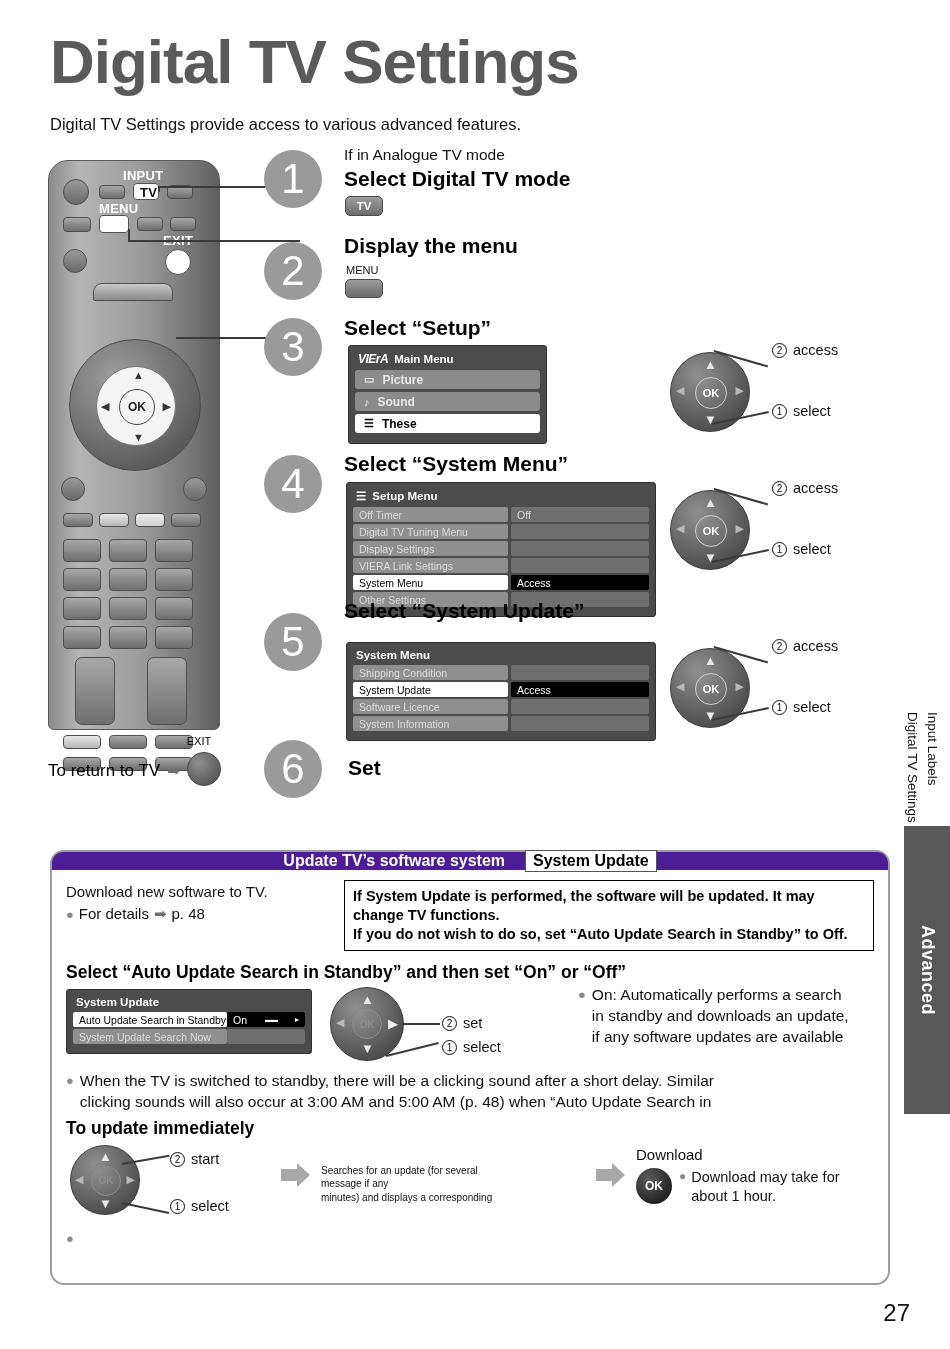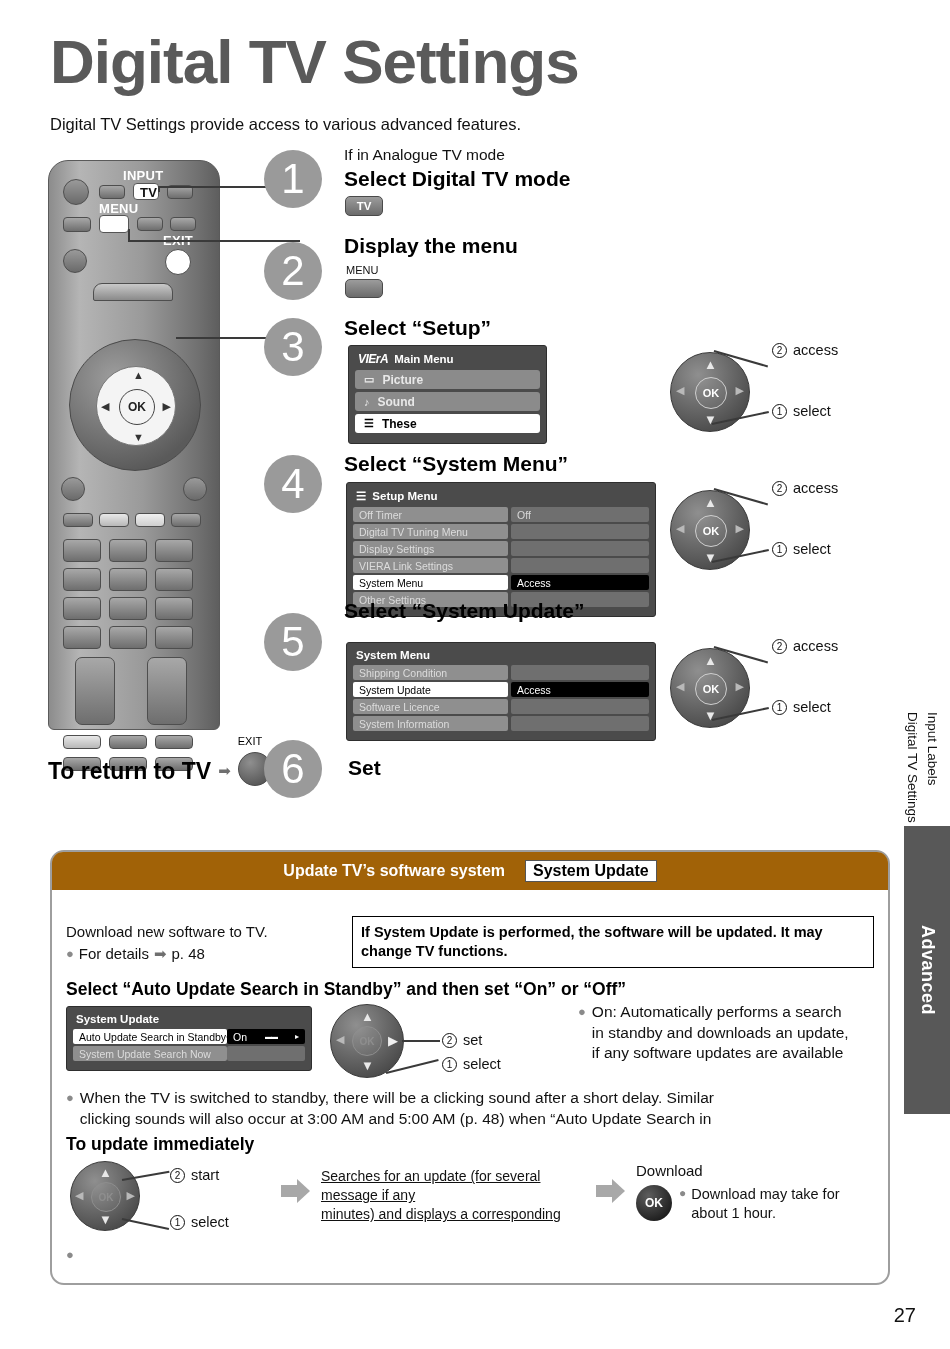--- a/index.html
+++ b/index.html
@@ -174,32 +174,32 @@
     text-align:left;
   }
   #adv-tab {
     position:absolute; right:0px; top:826px; width:46px; height:288px;
     background:#585858; color:#fff;
     writing-mode:vertical-rl;
     display:flex; align-items:center; justify-content:center;
     font-size:18px; font-weight:bold; letter-spacing:.5px;
   }
   #pagenum {
-    position:absolute; right:34px; bottom:22px;
-    font-size:20px; color:#111;
+    position:absolute; right:40px; bottom:22px;
+    font-size:24px; color:#111;
   }
 
   
   #bottom-panel {
     position:absolute; left:50px; top:850px; width:840px; height:435px;
     border:2px solid #9e9e9e; border-radius:14px;
     background:#fff;
   }
   #bp-header {
-    height:38px; background:#a16207; border-radius:11px 11px 0 0;
+    height:18px; background:#4c1d95; border-radius:11px 11px 0 0;
     display:flex; align-items:center; justify-content:center; gap:20px;
     color:#fff; font-size:16px; font-weight:bold;
   }
   #bp-header .chip {
     background:#fff; color:#000; padding:1px 7px; font-size:16px; font-weight:bold;
     border:1px solid #555;
   }
   #bp-body { padding:10px 14px 0 14px; position:relative; }
 
   .note-box {
@@ -442,21 +442,21 @@
   <div class="nok">OK</div>
 </div>
 <div class="leader h" style="left:714px; top:646px; width:56px; transform:rotate(16deg); transform-origin:left center;"></div>
 <div class="numcircle" style="left:772px; top:639px;">2</div>
 <div class="navlabel" style="left:793px; top:638px;">access</div>
 <div class="leader h" style="left:712px; top:719px; width:58px; transform:rotate(-12deg); transform-origin:left center;"></div>
 <div class="numcircle" style="left:772px; top:700px;">1</div>
 <div class="navlabel" style="left:793px; top:699px;">select</div>
 
 <div style="position:absolute; left:48px; top:752px; display:flex; align-items:center; gap:7px;">
-  <span style="font-size:23px; font-weight:bold;">To return to TV</span>
+  <span style="font-size:17px; font-weight:normal;">To return to TV</span>
   <span style="font-size:15px; color:#6f6f6f;">➡</span>
   <span style="position:relative; display:inline-block;">
     <span style="position:absolute; left:0px; top:-17px; font-size:11px;">EXIT</span>
     <span class="exit-round" style="display:inline-block;"></span>
   </span>
 </div>
 
 <div class="step-circle" style="left:264px; top:740px;">6</div>
 <div class="step-head" style="left:348px; top:756px;">Set</div>
 
@@ -468,33 +468,34 @@
 <div id="pagenum">27</div>
 
 <div id="bottom-panel">
   <div id="bp-header">
     <span>Update TV’s software system</span>
     <span class="chip">System Update</span>
   </div>
 
   <div id="bp-body">
 
-    <div style="display:flex; align-items:center; gap:28px;margin-top:16px;">
+    <div style="display:flex; align-items:flex-start; gap:20px;">
       <div style="width:258px; padding-top:2px;">
         <div class="body-text">Download new software to TV.</div>
         <div class="body-text" style="display:flex; align-items:center; gap:5px; margin-top:2px;">
           <span class="bullet">●</span>
           <span>For details</span>
           <span class="arrowgly">➡</span>
           <span>p. 48</span>
         </div>
       </div>
       <div class="note-box" style="flex:1;">
         <div>If System Update is performed, the software will be updated. It may</div>
         <div>change TV functions.</div>
+        <div>If you do not wish to do so, set “Auto Update Search in Standby” to Off.</div>
       </div>
     </div>
 
     <div class="sec-head" style="margin-top:11px;">Select “Auto Update Search in Standby” and then set “On” or “Off”</div>
 
     <div style="display:flex; align-items:flex-start; gap:18px; margin-top:6px;">
 
       <div class="osd" style="position:relative; left:0; top:0; width:246px;">
         <div class="osd-title">System Update</div>
         <div class="osd-row sel">
@@ -563,21 +564,21 @@
         <div class="leader h" style="left:56px; top:18px; width:48px; transform:rotate(-10deg); transform-origin:left center;"></div>
         <div class="numcircle" style="left:104px; top:7px;">2</div>
         <div class="navlabel" style="left:125px; top:6px;">start</div>
         <div class="leader h" style="left:56px; top:57px; width:48px; transform:rotate(12deg); transform-origin:left center;"></div>
         <div class="numcircle" style="left:104px; top:54px;">1</div>
         <div class="navlabel" style="left:125px; top:53px;">select</div>
       </div>
 
       <div class="flowarrow" style="margin-top:18px;"></div>
 
-      <div class="body-text" style="font-size:14px; line-height:1.35; width:265px; margin-top:6px;text-decoration:underline;">
+      <div class="body-text" style="font-size:10px; line-height:1.35; width:265px; margin-top:19px;">
         <div>Searches for an update (for several</div>
         <div>message if any</div>
         <div>minutes) and displays a corresponding</div>
       </div>
 
       <div class="flowarrow" style="margin-top:18px;"></div>
 
       <div style="margin-top:0px;">
         <div class="body-text" style="font-size:15px;">Download</div>
         <div style="display:flex; align-items:flex-start; gap:7px; margin-top:3px;">

